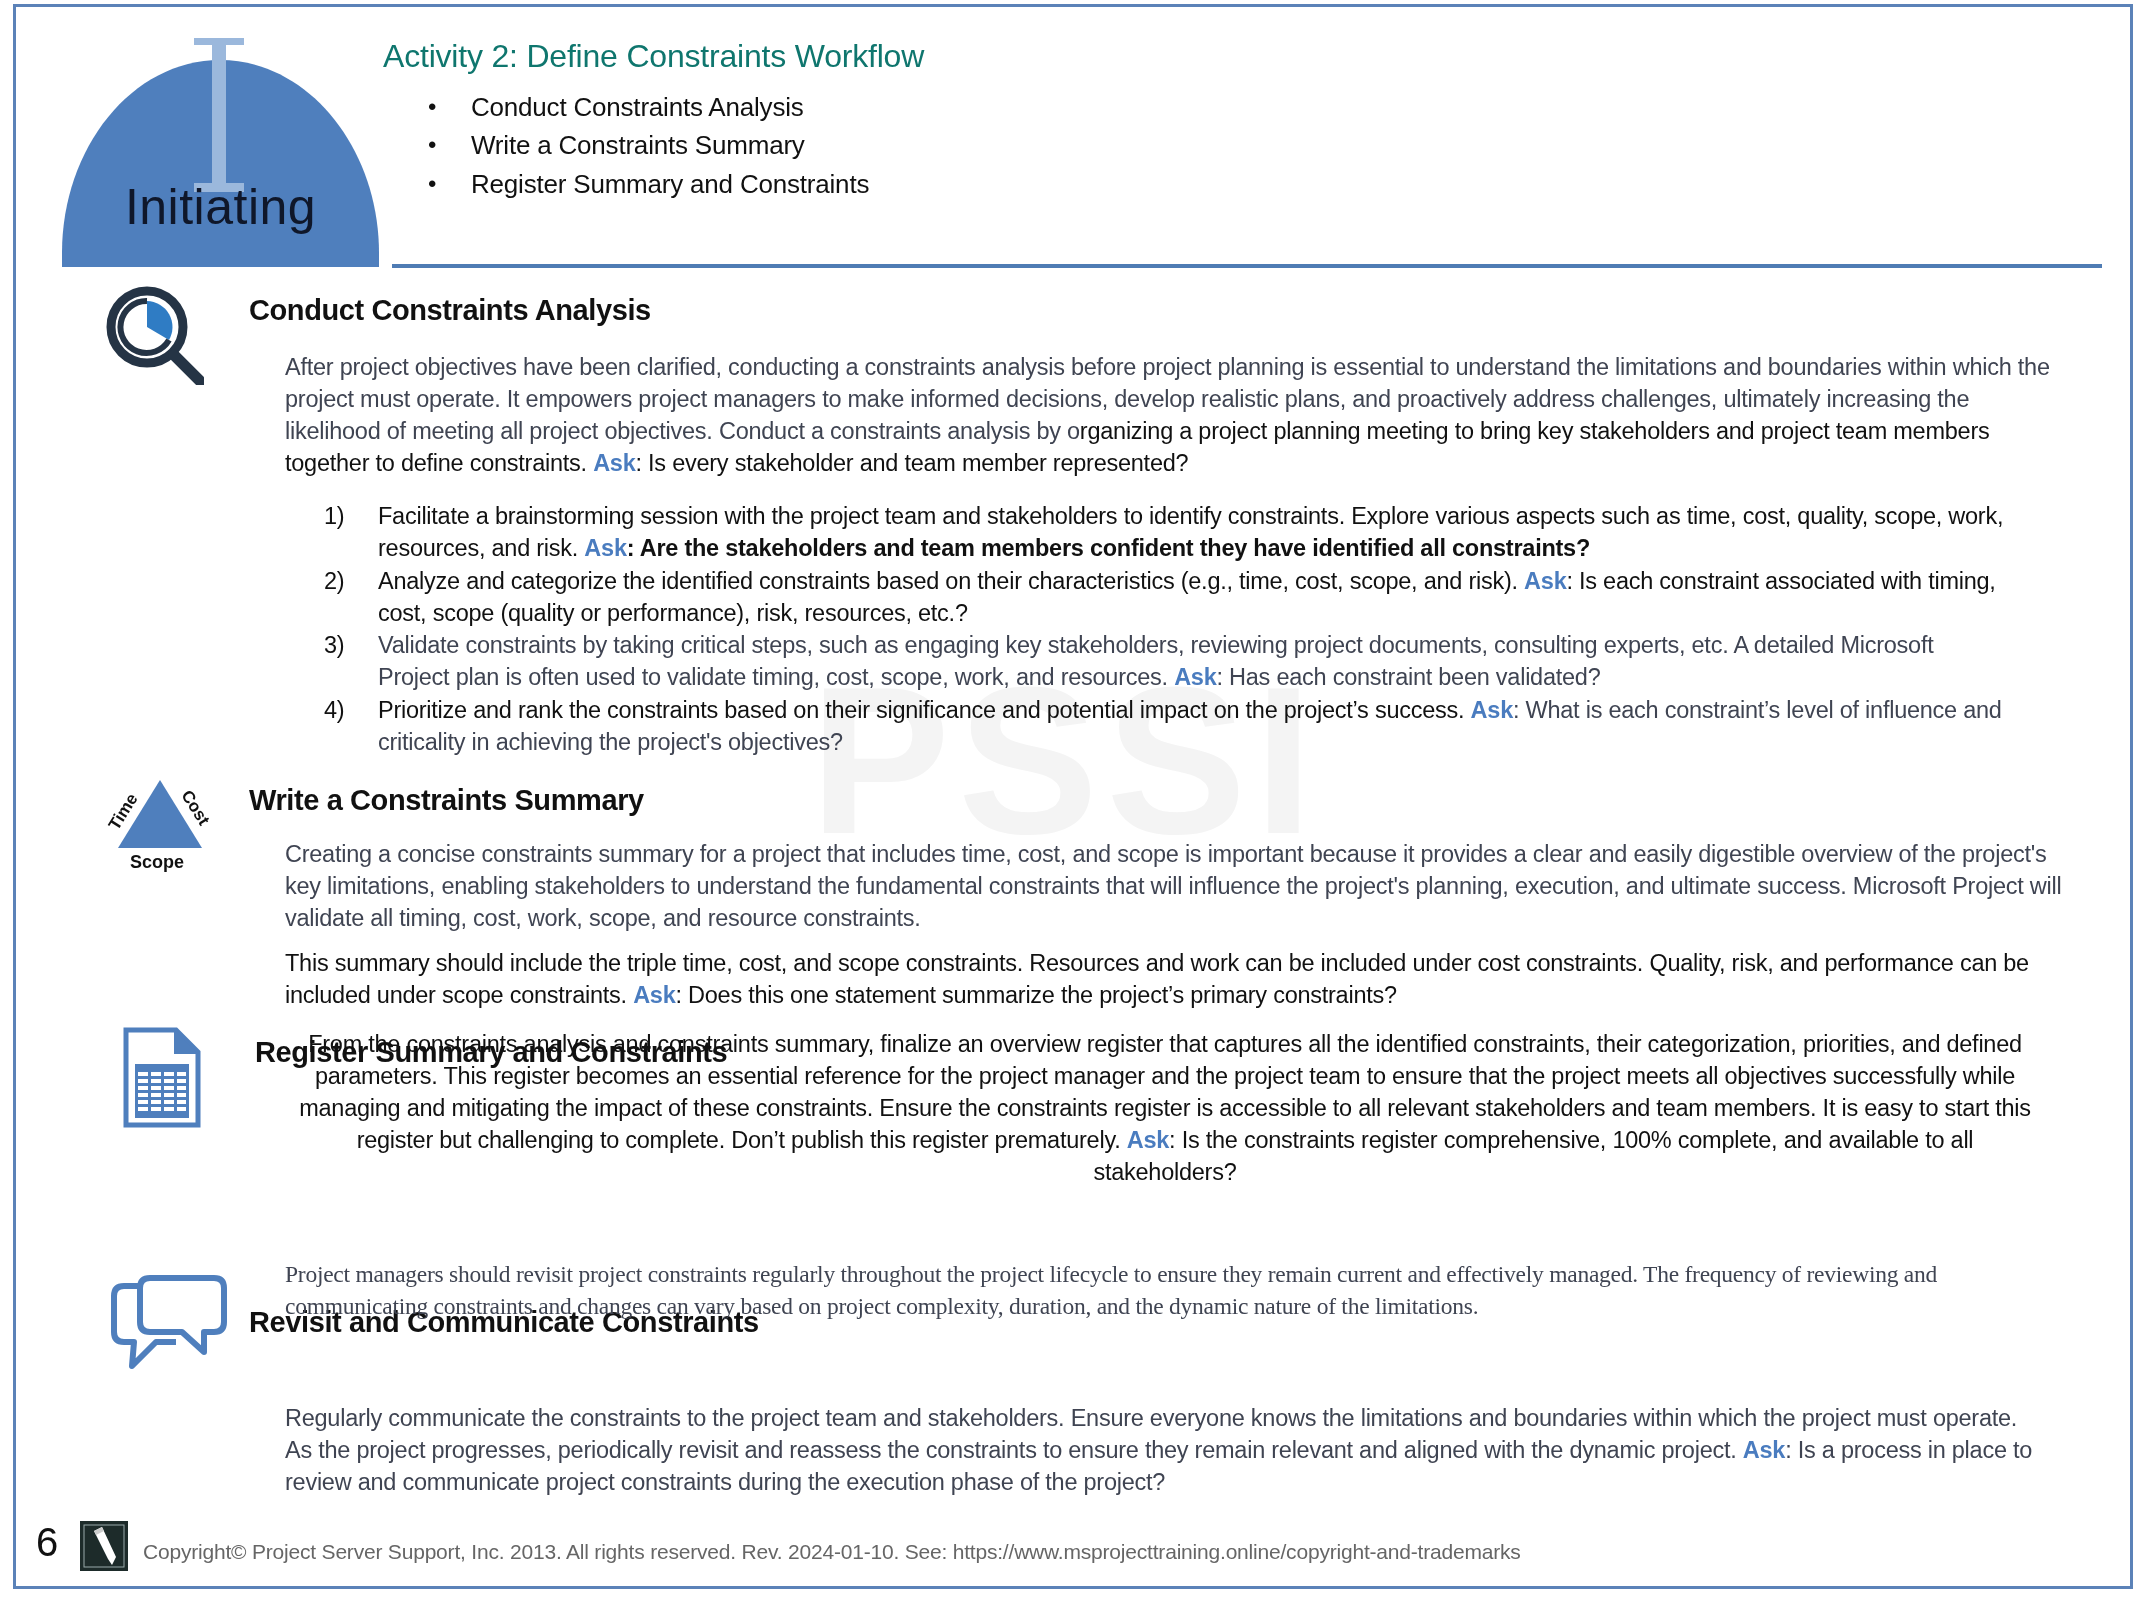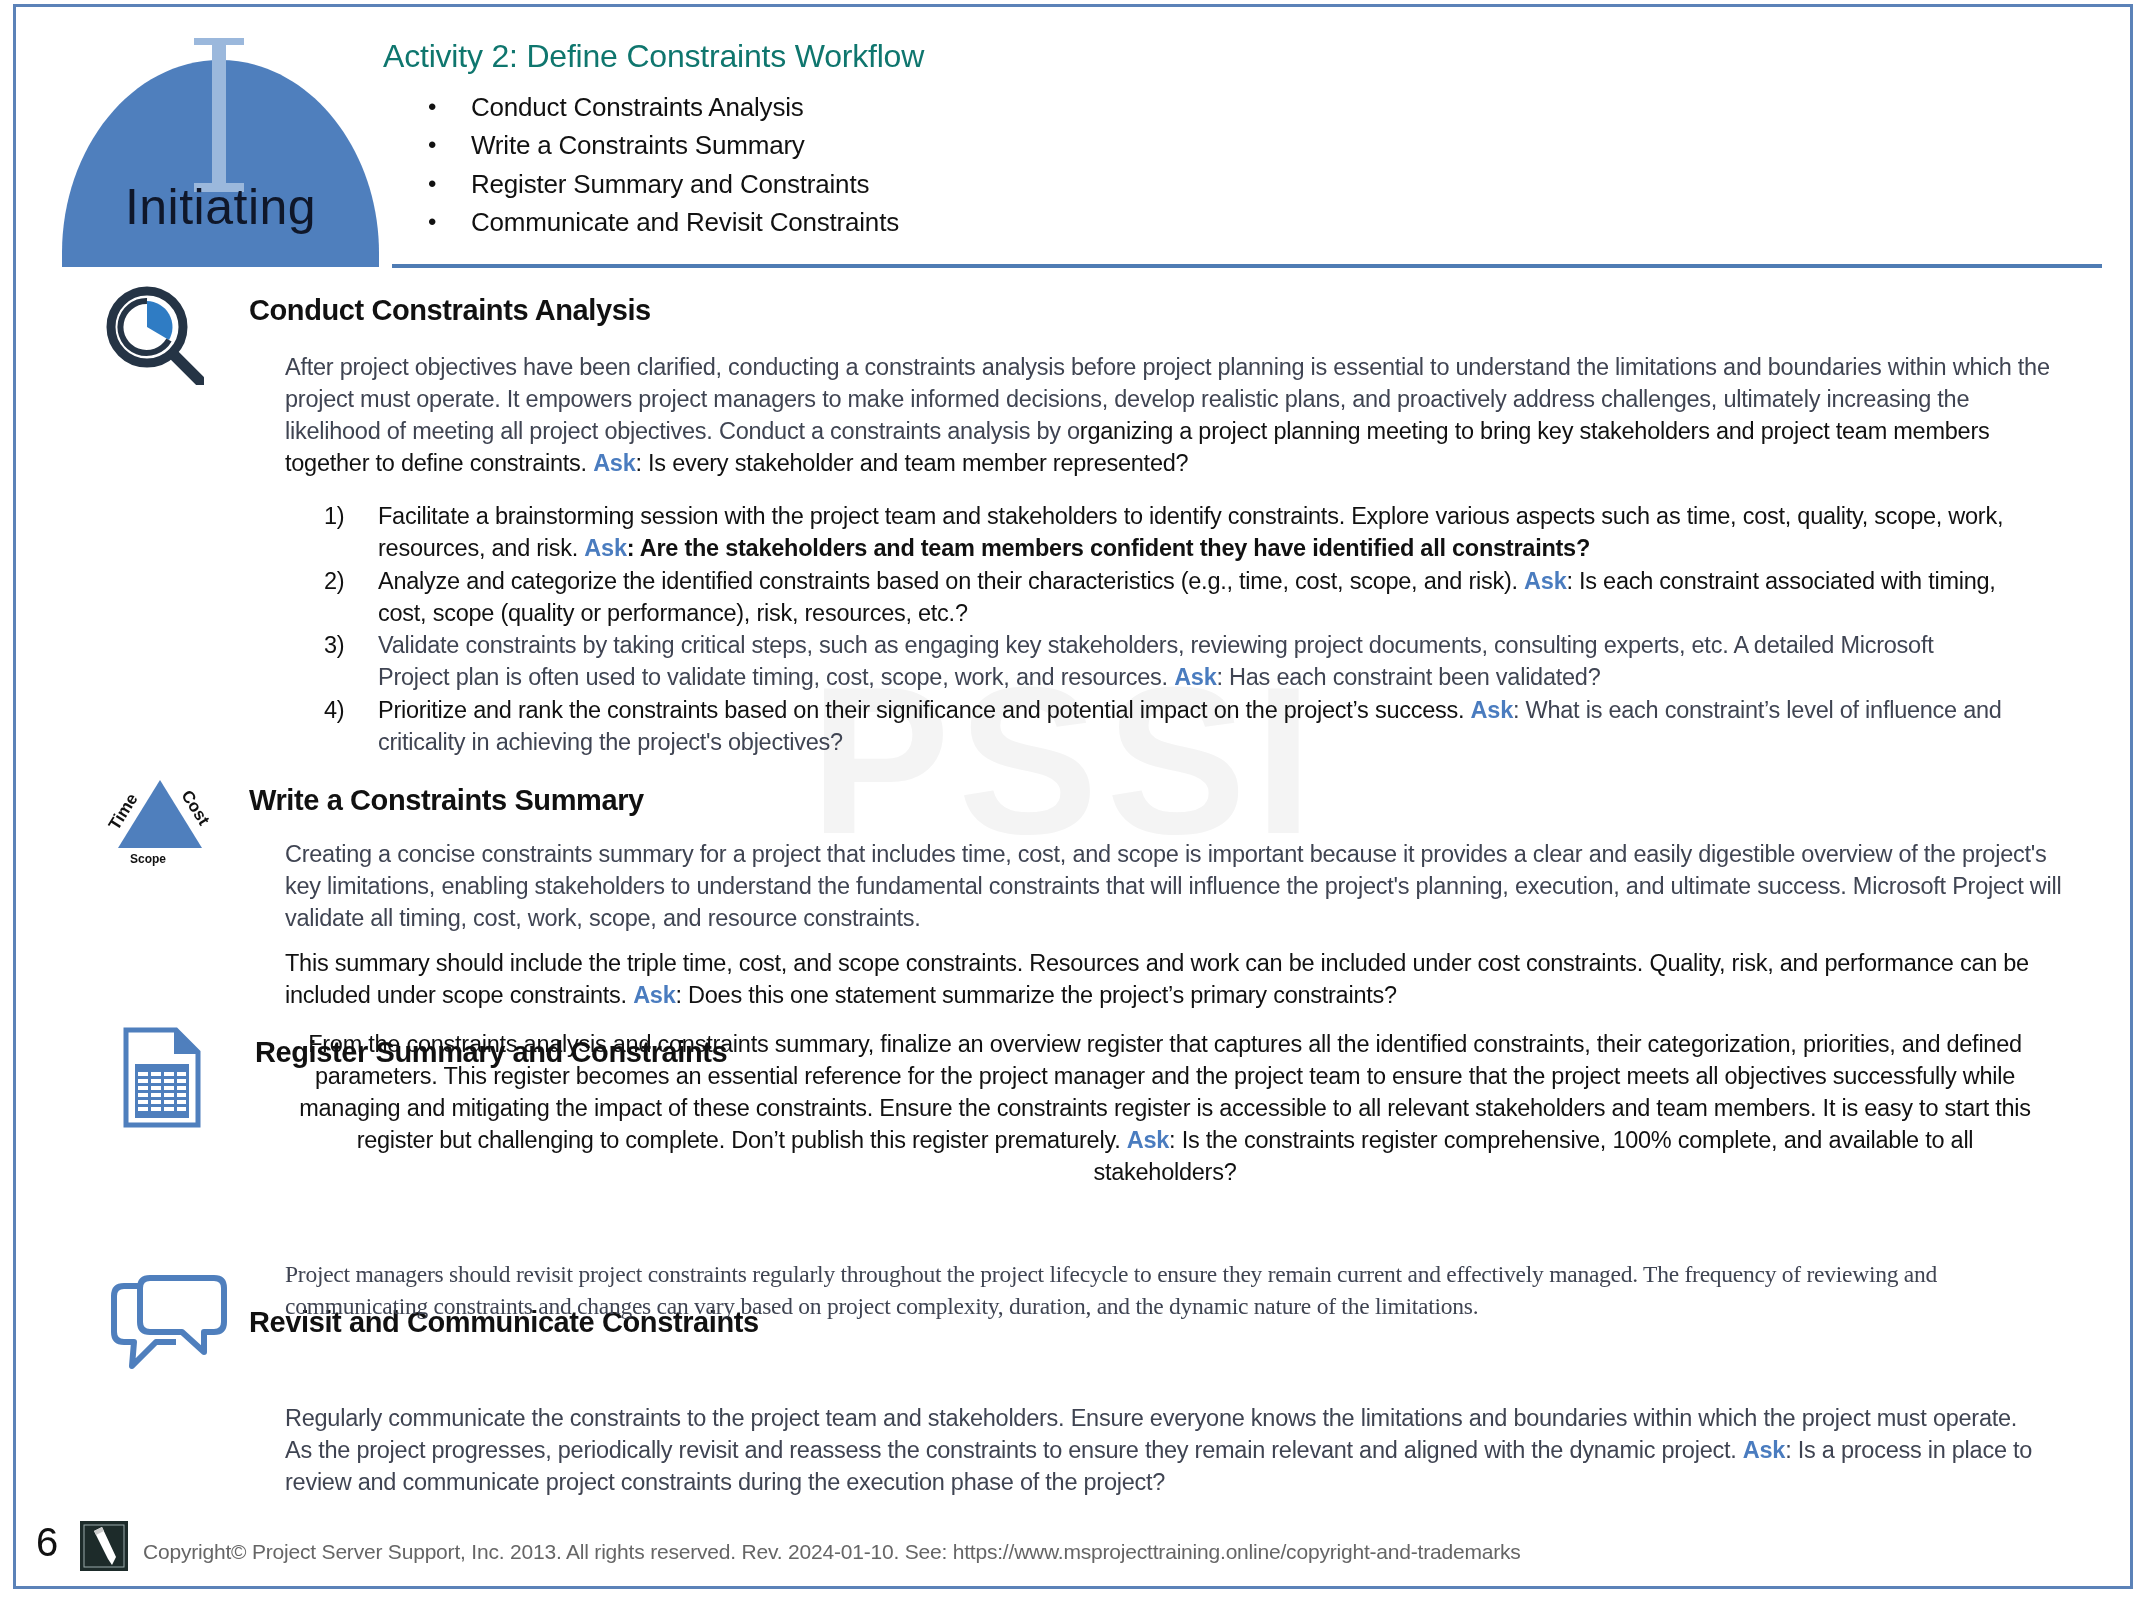--- a/index.html
+++ b/index.html
@@ -48,21 +48,20 @@
   </svg>
   <div class="dome-label">Initiating</div>
 </div>
 
 <div class="abs title">Activity 2: Define Constraints Workflow</div>
 
 <ul class="abs bullets">
   <li>Conduct Constraints Analysis</li>
   <li>Write a Constraints Summary</li>
   <li>Register Summary and Constraints</li>
-  <li>Communicate and Revisit Constraints</li>
 </ul>
 
 <div class="abs divider"></div>
 
 <div class="abs" style="left:104px;top:285px;width:100px;height:100px;">
   <svg width="100" height="100" viewBox="0 0 100 100">
     <circle cx="43" cy="42" r="36" fill="none" stroke="#253445" stroke-width="9"></circle>
     <path d="M43,42 L43,16 A26,26 0 0 1 65,55 Z" fill="#2f7cc4"></path>
     <path d="M43,16 A26,26 0 1 0 65,55" fill="none" stroke="#253445" stroke-width="6"></path>
     <line x1="70" y1="70" x2="96" y2="96" stroke="#253445" stroke-width="11" stroke-linecap="round"></line>
@@ -88,21 +87,21 @@
     <span class="num">4)</span><span>Prioritize and rank the constraints based on their significance and potential impact on the project’s success. </span><span class="ask">Ask</span><span class="grey">: What is each constraint’s level of influence and criticality in achieving the project's objectives?</span>
   </li>
 </ul>
 
 <div class="abs" style="left:98px;top:772px;width:120px;height:110px;">
   <svg width="120" height="110" viewBox="0 0 120 110">
     <polygon points="62,8 20,76 104,76" fill="#4f7fbd"></polygon>
   </svg>
   <div class="abs" style="left:6px;top:30px;font-size:17px;font-weight:bold;transform:rotate(-58deg);">Time</div>
   <div class="abs" style="left:78px;top:26px;font-size:17px;font-weight:bold;transform:rotate(58deg);">Cost</div>
-  <div class="abs" style="left:32px;top:80px;font-size:12px;font-weight:bold;">Scope</div>
+  <div class="abs" style="left:32px;top:80px;font-size:18px;font-weight:bold;">Scope</div>
 </div>
 <div class="abs sec-head content" style="left:249px;top:784px;">Write a Constraints Summary</div>
 
 <div class="abs para grey content" style="left:285px;top:838px;width:1780px;">Creating a concise constraints summary for a project that includes time, cost, and scope is important because it provides a clear and easily digestible overview of the project's key limitations, enabling stakeholders to understand the fundamental constraints that will influence the project's planning, execution, and ultimate success. Microsoft Project will validate all timing, cost, work, scope, and resource constraints.</div>
 <div class="abs para blk content" style="left:285px;top:947px;width:1780px;">
   <span>This summary should include the triple time, cost, and scope constraints. Resources and work can be included under cost constraints. Quality, risk, and performance can be included under scope constraints. </span><span class="ask">Ask</span><span>: Does this one statement summarize the project’s primary constraints?</span>
 </div>
 
 <div class="abs" style="left:122px;top:1026px;width:80px;height:103px;">
   <svg width="80" height="103" viewBox="0 0 80 103">

